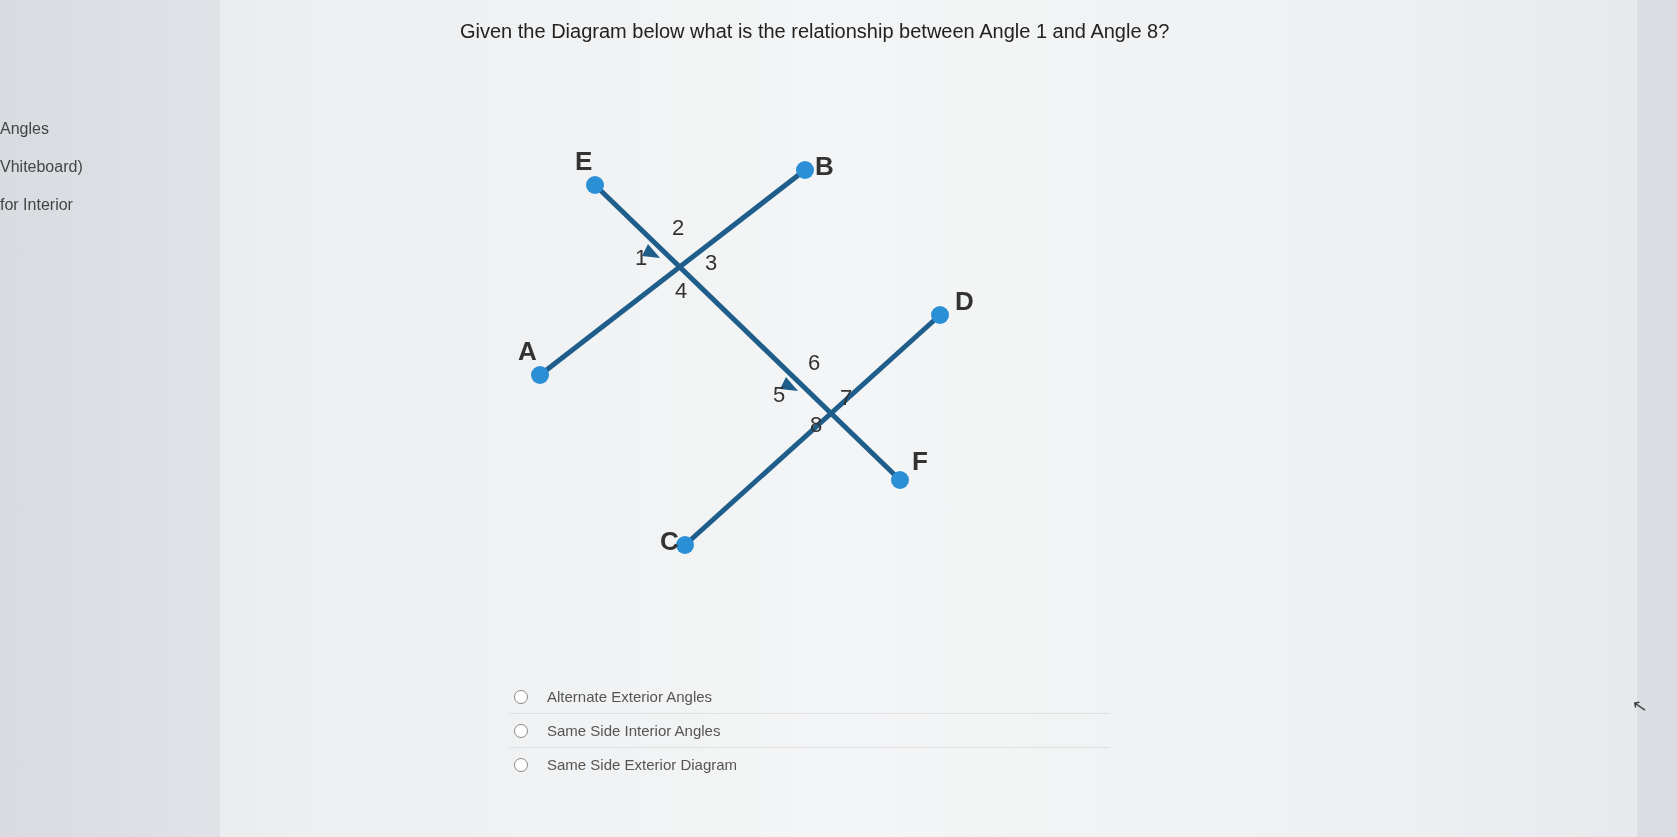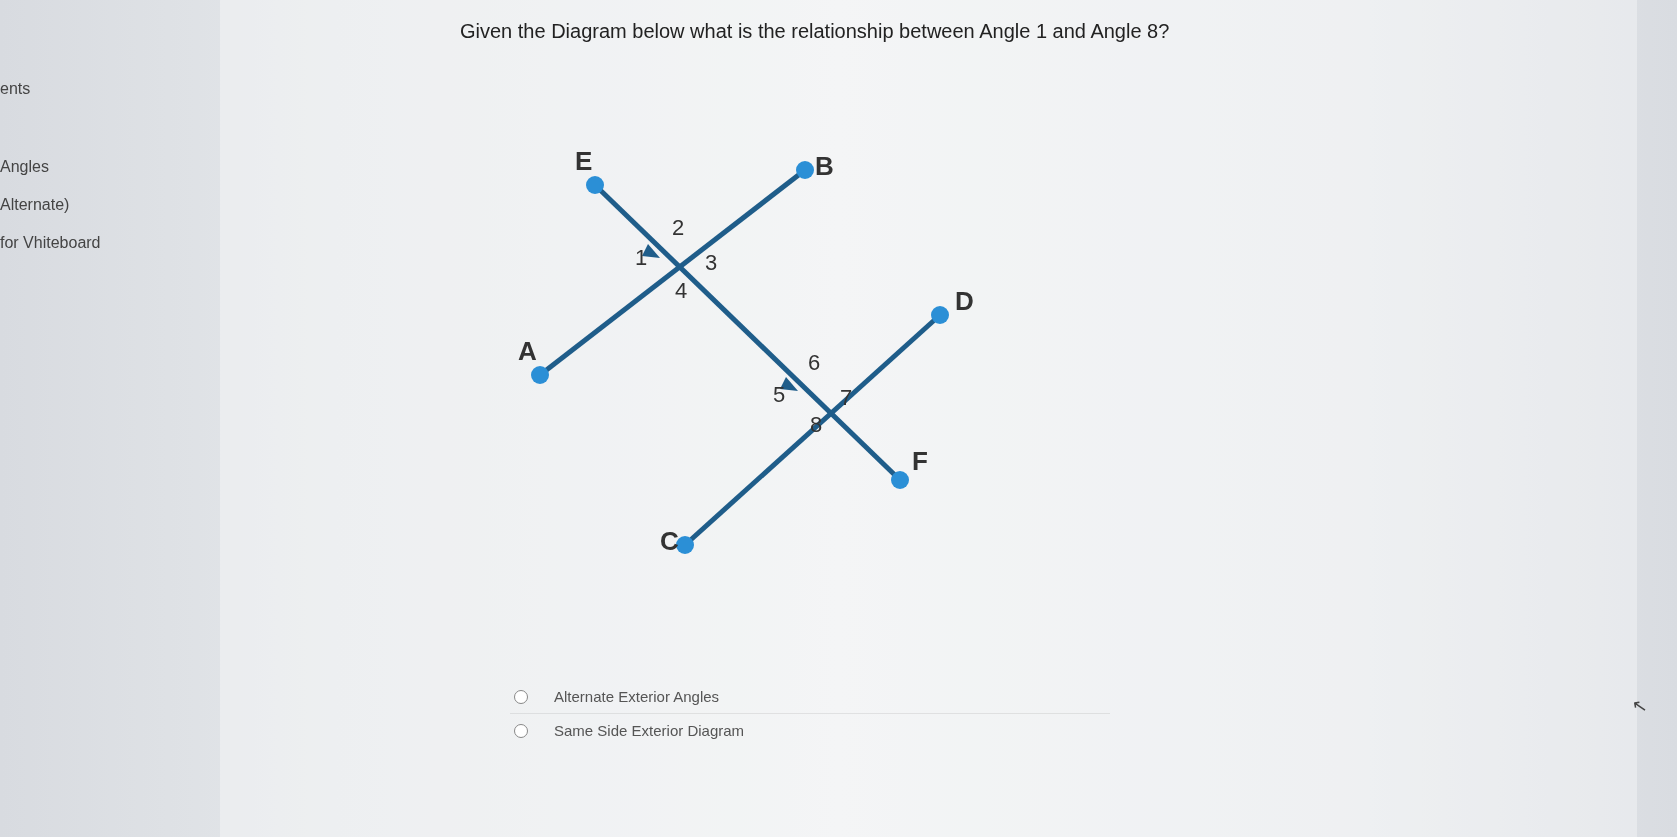--- a/index.html
+++ b/index.html
@@ -42,21 +42,21 @@
   .options {
     position: absolute;
     left: 290px; top: 680px;
     width: 600px;
     font-size: 15px;
     color: #555;
   }
   .option {
     display: flex;
     align-items: center;
-    gap: 26px;
+    gap: 19px;
     padding: 8px 4px;
     border-bottom: 1px solid rgba(0,0,0,0.08);
     cursor: pointer;
   }
   .radio {
     width: 14px; height: 14px;
     border: 1.5px solid #888;
     border-radius: 50%;
     flex: 0 0 14px;
     background: #fff;
@@ -77,24 +77,23 @@
     right: 30px; bottom: 120px;
     font-size: 18px;
     color: #444;
     transform: rotate(-10deg);
   }
 </style>
 </head>
 <body>
 
 <div class="sidebar">
-  <div class="item">ents</div>
   <div class="item" style="margin-top:40px">Angles</div>
-  <div class="item">Alternate)</div>
-  <div class="item">for Vhiteboard</div>
+  <div class="item">Vhiteboard)</div>
+  <div class="item">for Interior</div>
 </div>
 
 <div class="main">
 
   <div class="question">Given the Diagram below what is the relationship between Angle 1 and Angle 8?</div>
 
   <div class="diagram">
     <svg viewBox="0 0 500 440">
 
       <line x1="40" y1="245" x2="305" y2="40" stroke="#1f5d8a" stroke-width="5"></line>
@@ -131,20 +130,24 @@
       <text class="ang-label" x="340" y="275">7</text>
       <text class="ang-label" x="310" y="302">8</text>
     </svg>
   </div>
 
   <div class="options">
     <div class="option">
       <span class="radio"></span>
       <span>Alternate Exterior Angles</span>
     </div>
+    <div class="option">
+      <span class="radio"></span>
+      <span>Same Side Interior Angles</span>
+    </div>
     <div class="option" style="border-bottom:none">
       <span class="radio"></span>
       <span>Same Side Exterior Diagram</span>
     </div>
   </div>
 
 </div>
 
 <div class="cursor-arrow">↖</div>
 

